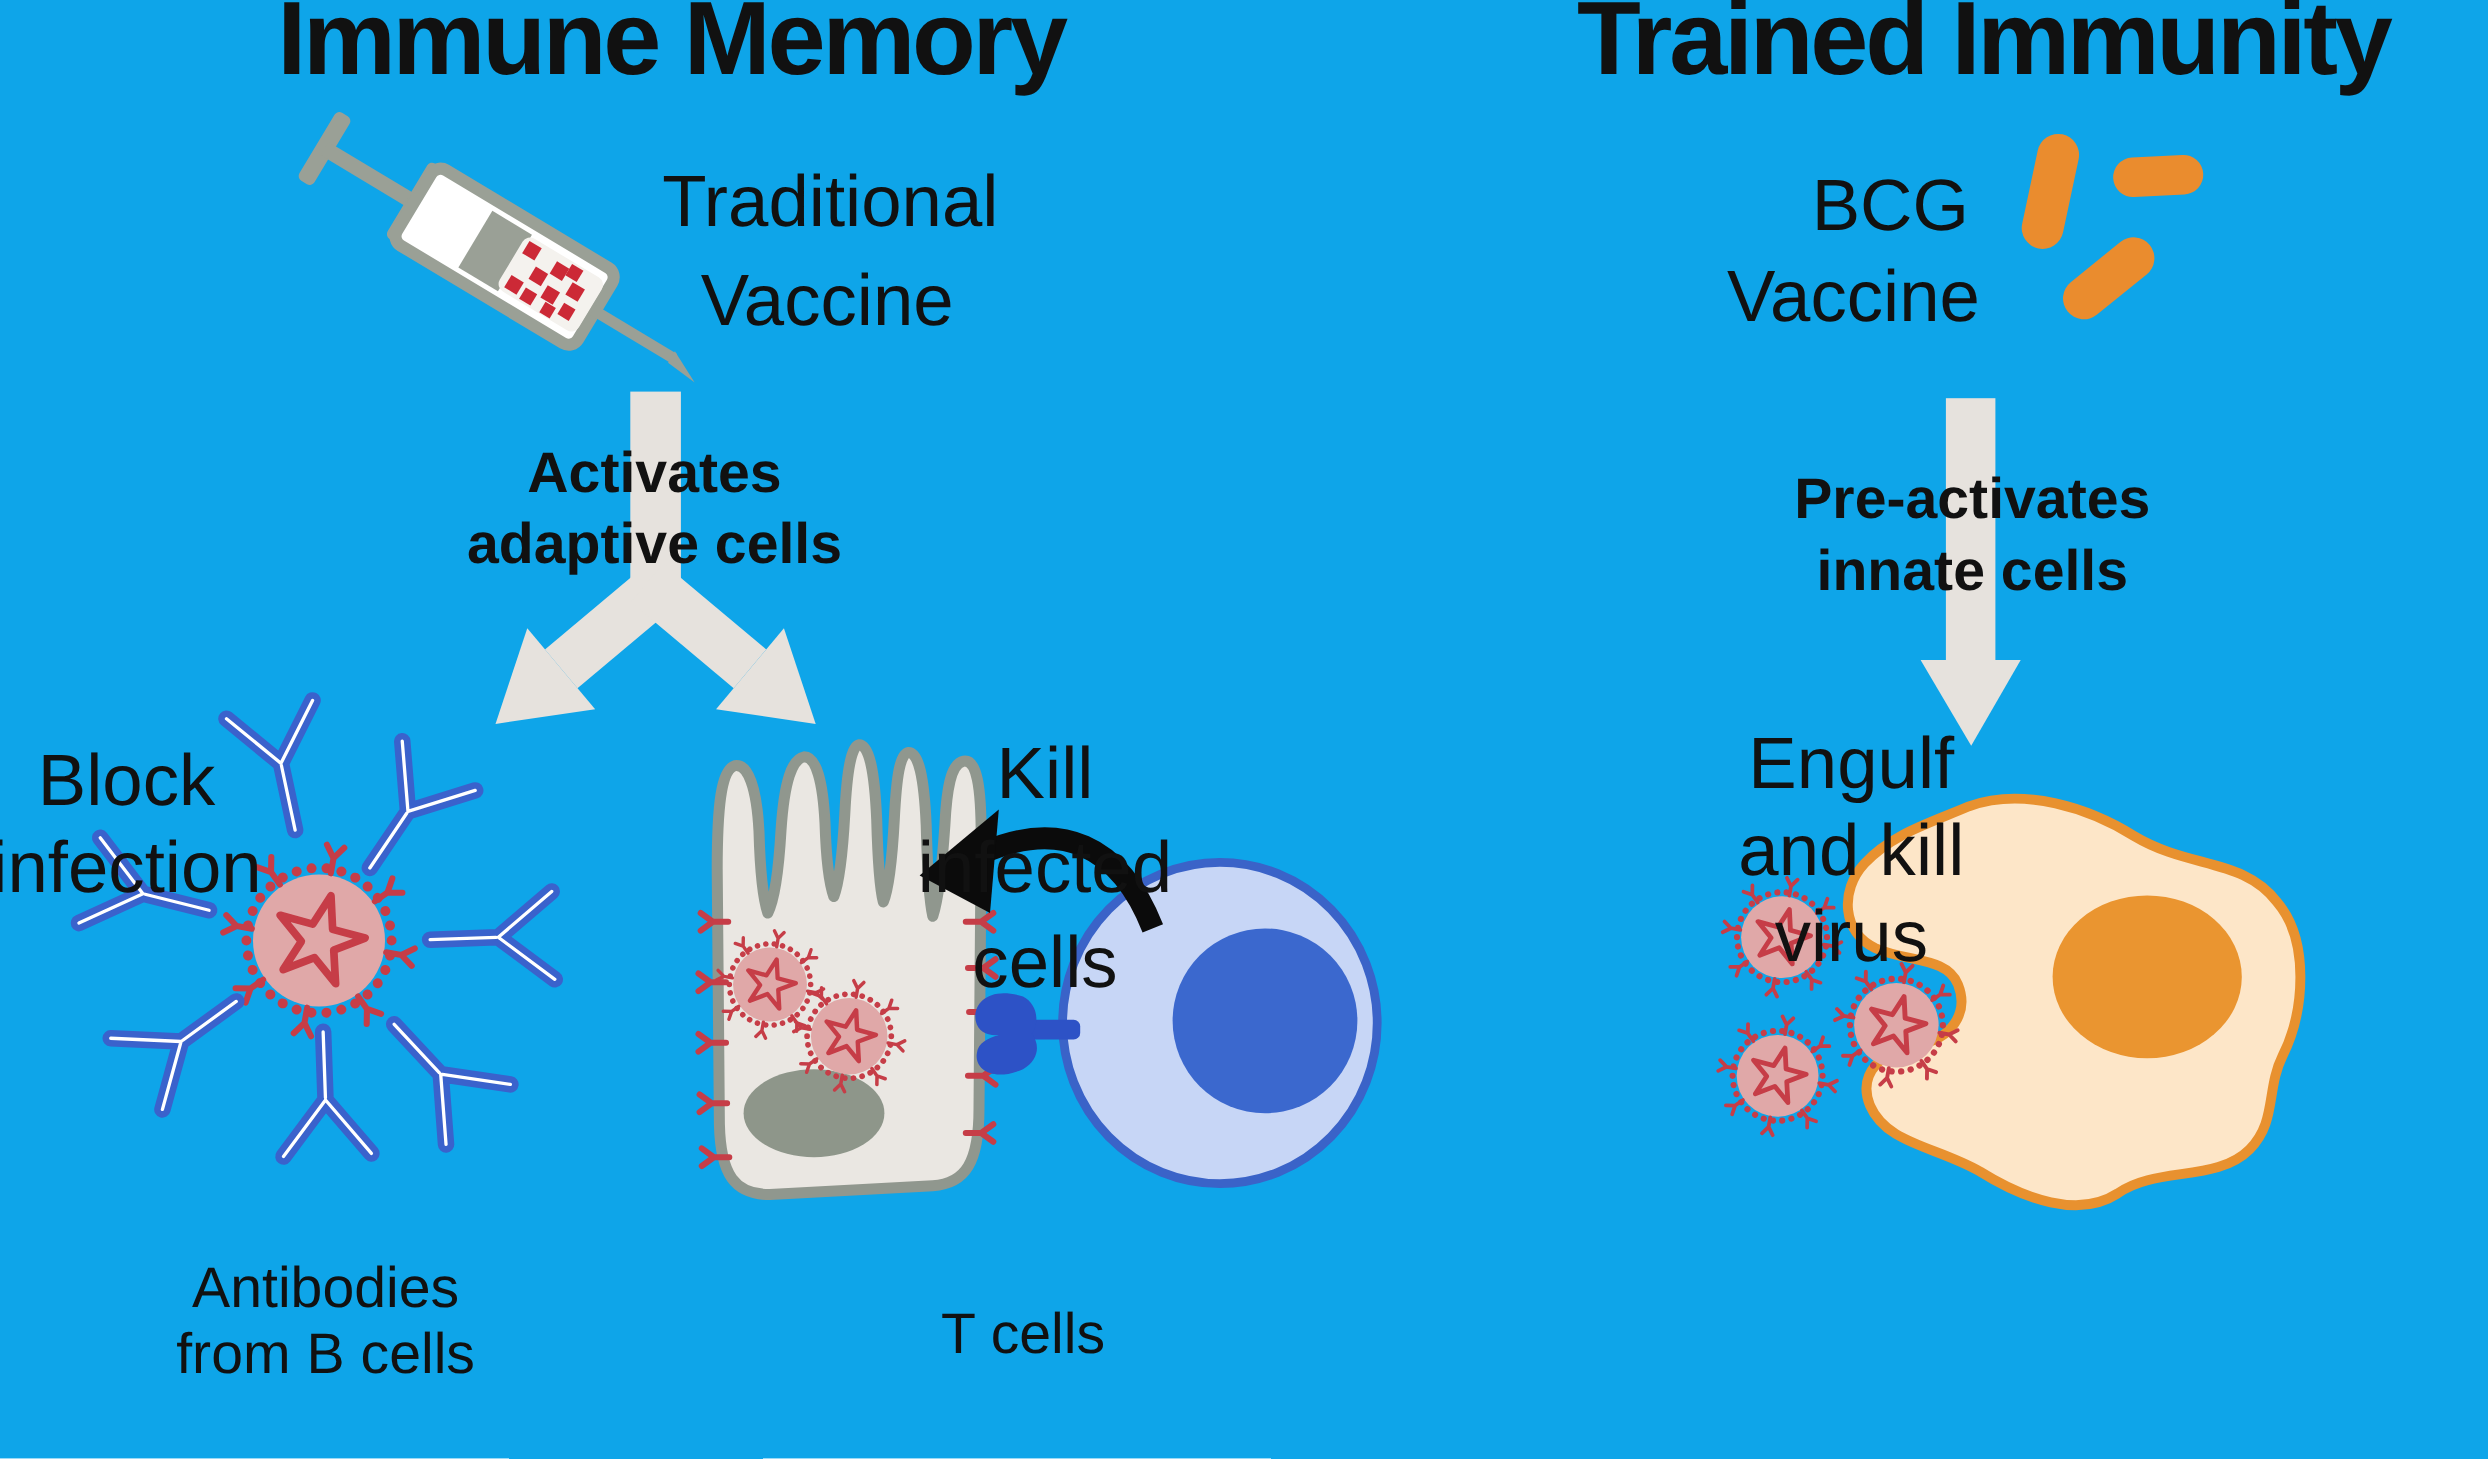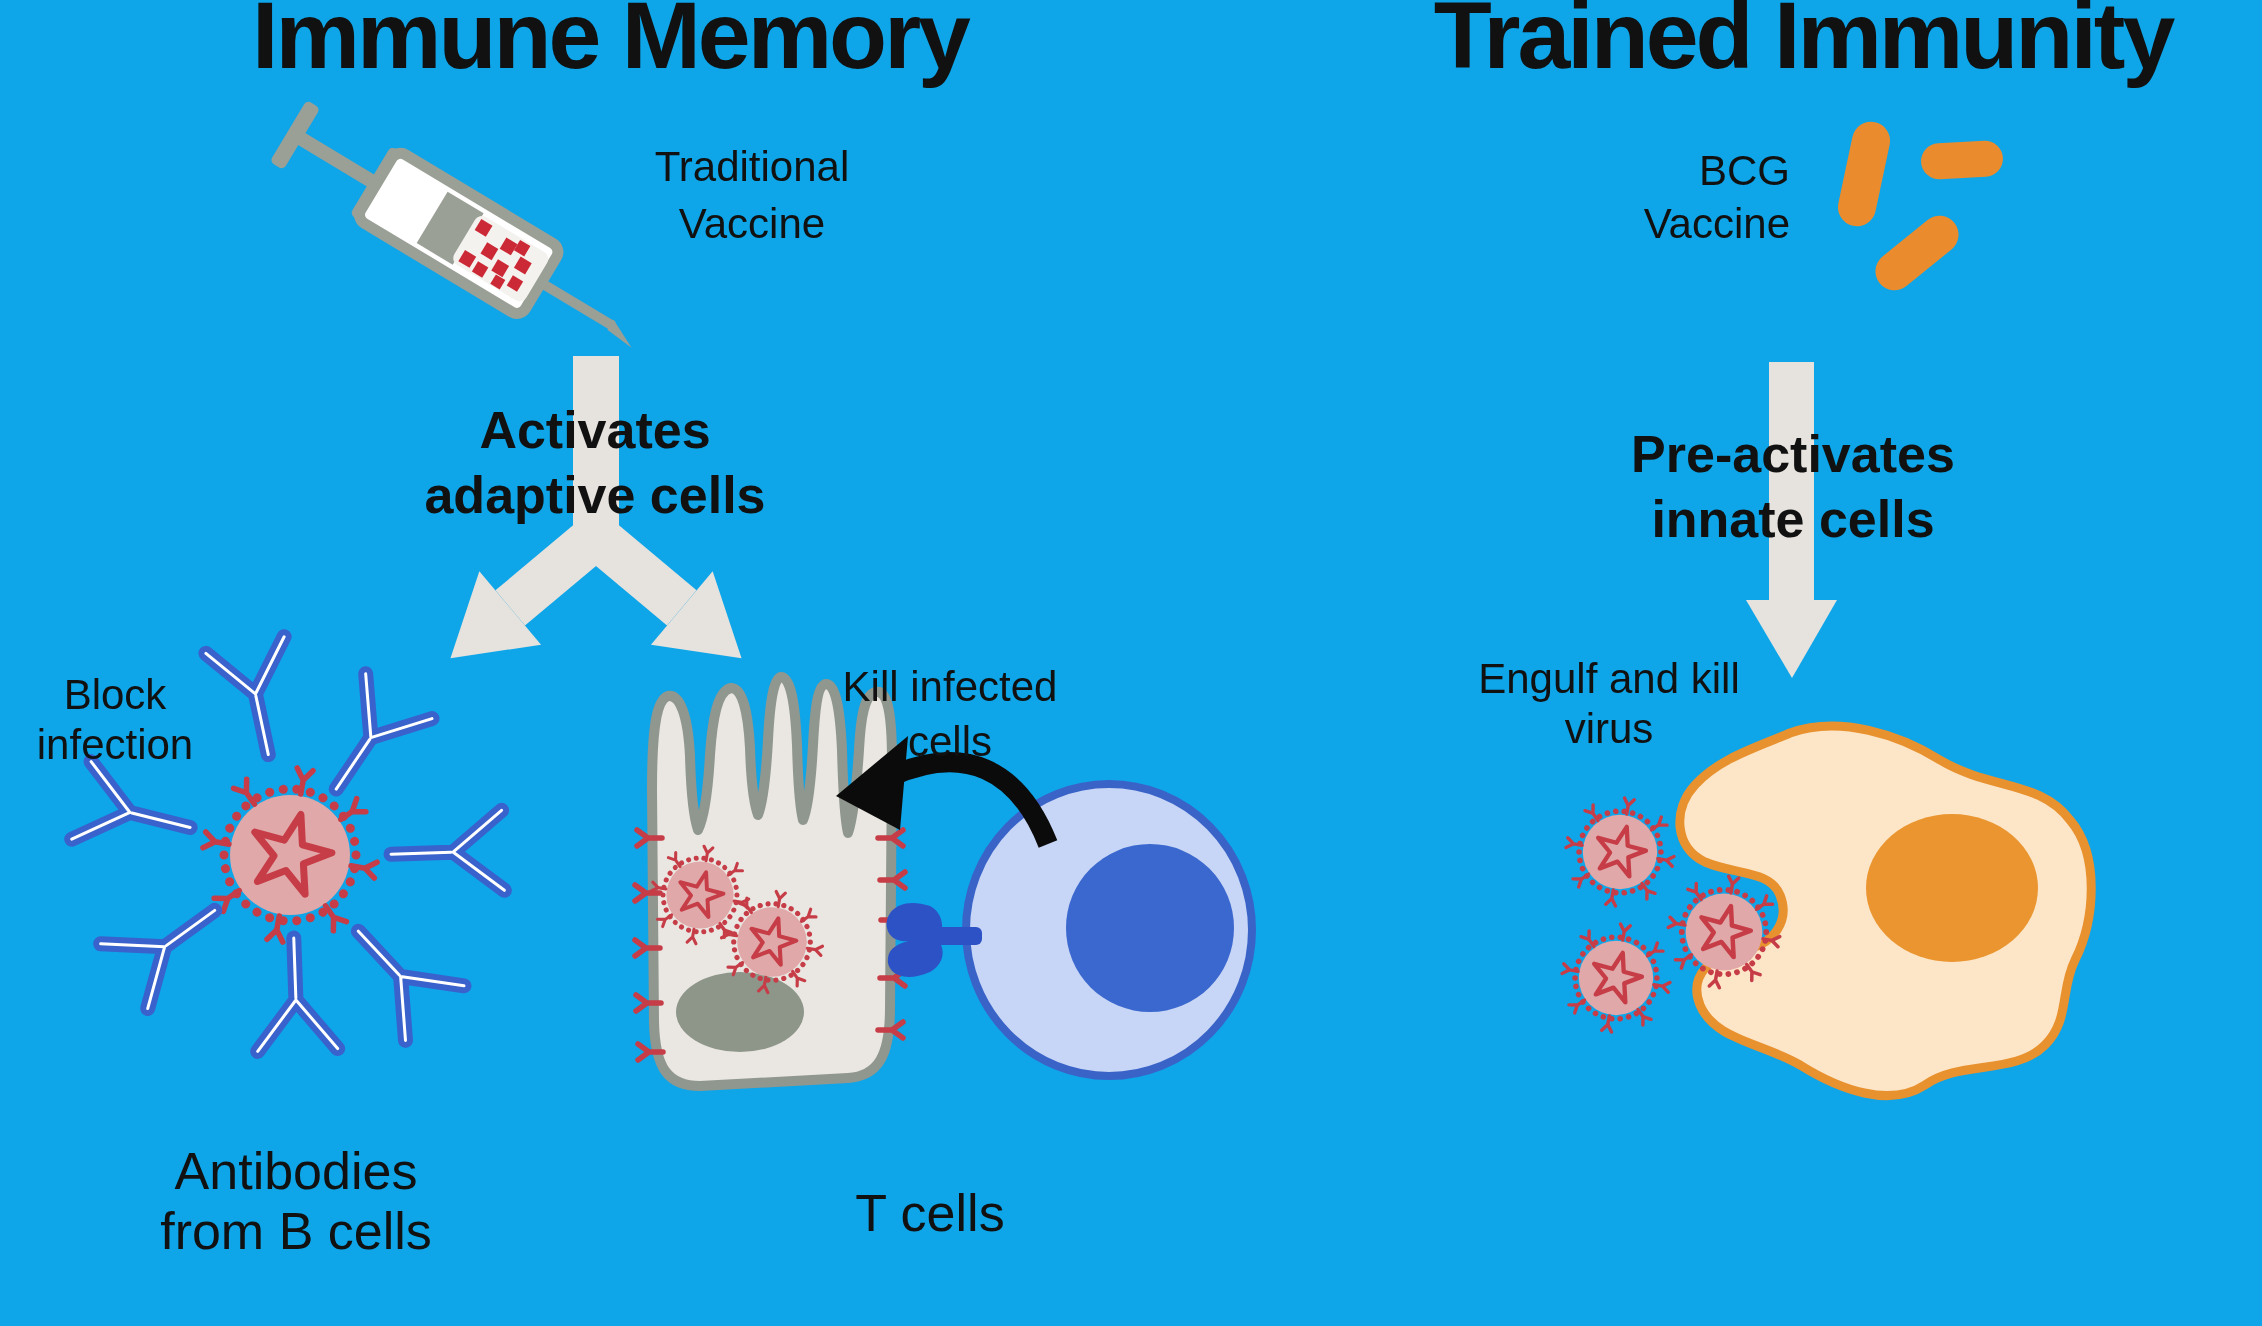--- a/index.html
+++ b/index.html
@@ -1,21 +1,21 @@
 <!DOCTYPE html>
 <html><head>
 <meta charset="utf-8">
 <style>
   html,body{margin:0;padding:0;background:#ffffff;}
   #stage{position:relative;width:2262px;height:1326px;background:#0ea5e9;overflow:hidden;
          font-family:"Liberation Sans", sans-serif;color:#111111;}
   #art{position:absolute;left:0;top:0;}
   .txt{position:absolute;text-align:center;color:#111111;}
   .title{font-size:95px;font-weight:bold;letter-spacing:-3px;line-height:1.0;white-space:nowrap;}
-  .label{font-size:42px;line-height:1.3;}
+  .label{font-size:66px;line-height:1.3;}
   .process{font-size:52px;font-weight:bold;line-height:1.25;}
   .caption{font-size:52px;line-height:1.15;}
 </style>
 </head>
 <body>
 
 <div id="stage">
 
   <svg id="art" width="2262" height="1326" viewBox="0 0 2262 1326">
     <defs>
@@ -183,18 +183,18 @@
   <div class="txt title" style="left:1343px;top:-12px;width:920px;">Trained Immunity</div>
 
   <div class="txt label" style="left:602px;top:138px;width:300px;line-height:1.36;">Traditional Vaccine</div>
   <div class="txt label" style="left:1570px;top:145px;width:220px;line-height:1.25;text-align:right;">BCG Vaccine</div>
 
   <div class="txt process" style="left:380px;top:398px;width:430px;">Activates adaptive cells</div>
   <div class="txt process" style="left:1578px;top:422px;width:430px;">Pre-activates innate cells</div>
 
   <div class="txt label" style="left:-15px;top:670px;width:260px;line-height:1.2;">Block infection</div>
   <div class="txt label" style="left:800px;top:660px;width:300px;line-height:1.3;">Kill infected cells</div>
-  <div class="txt label" style="left:1474px;top:654px;width:270px;line-height:1.2;">Engulf and kill virus</div>
+  <div class="txt label" style="left:1548px;top:654px;width:270px;line-height:1.2;">Engulf and kill virus</div>
 
   <div class="txt caption" style="left:116px;top:1142px;width:360px;text-align:center;">Antibodies from B cells</div>
   <div class="txt caption" style="left:780px;top:1148px;width:300px;margin-top:36px;">T cells</div>
 
 </div>
 
 </body></html>

